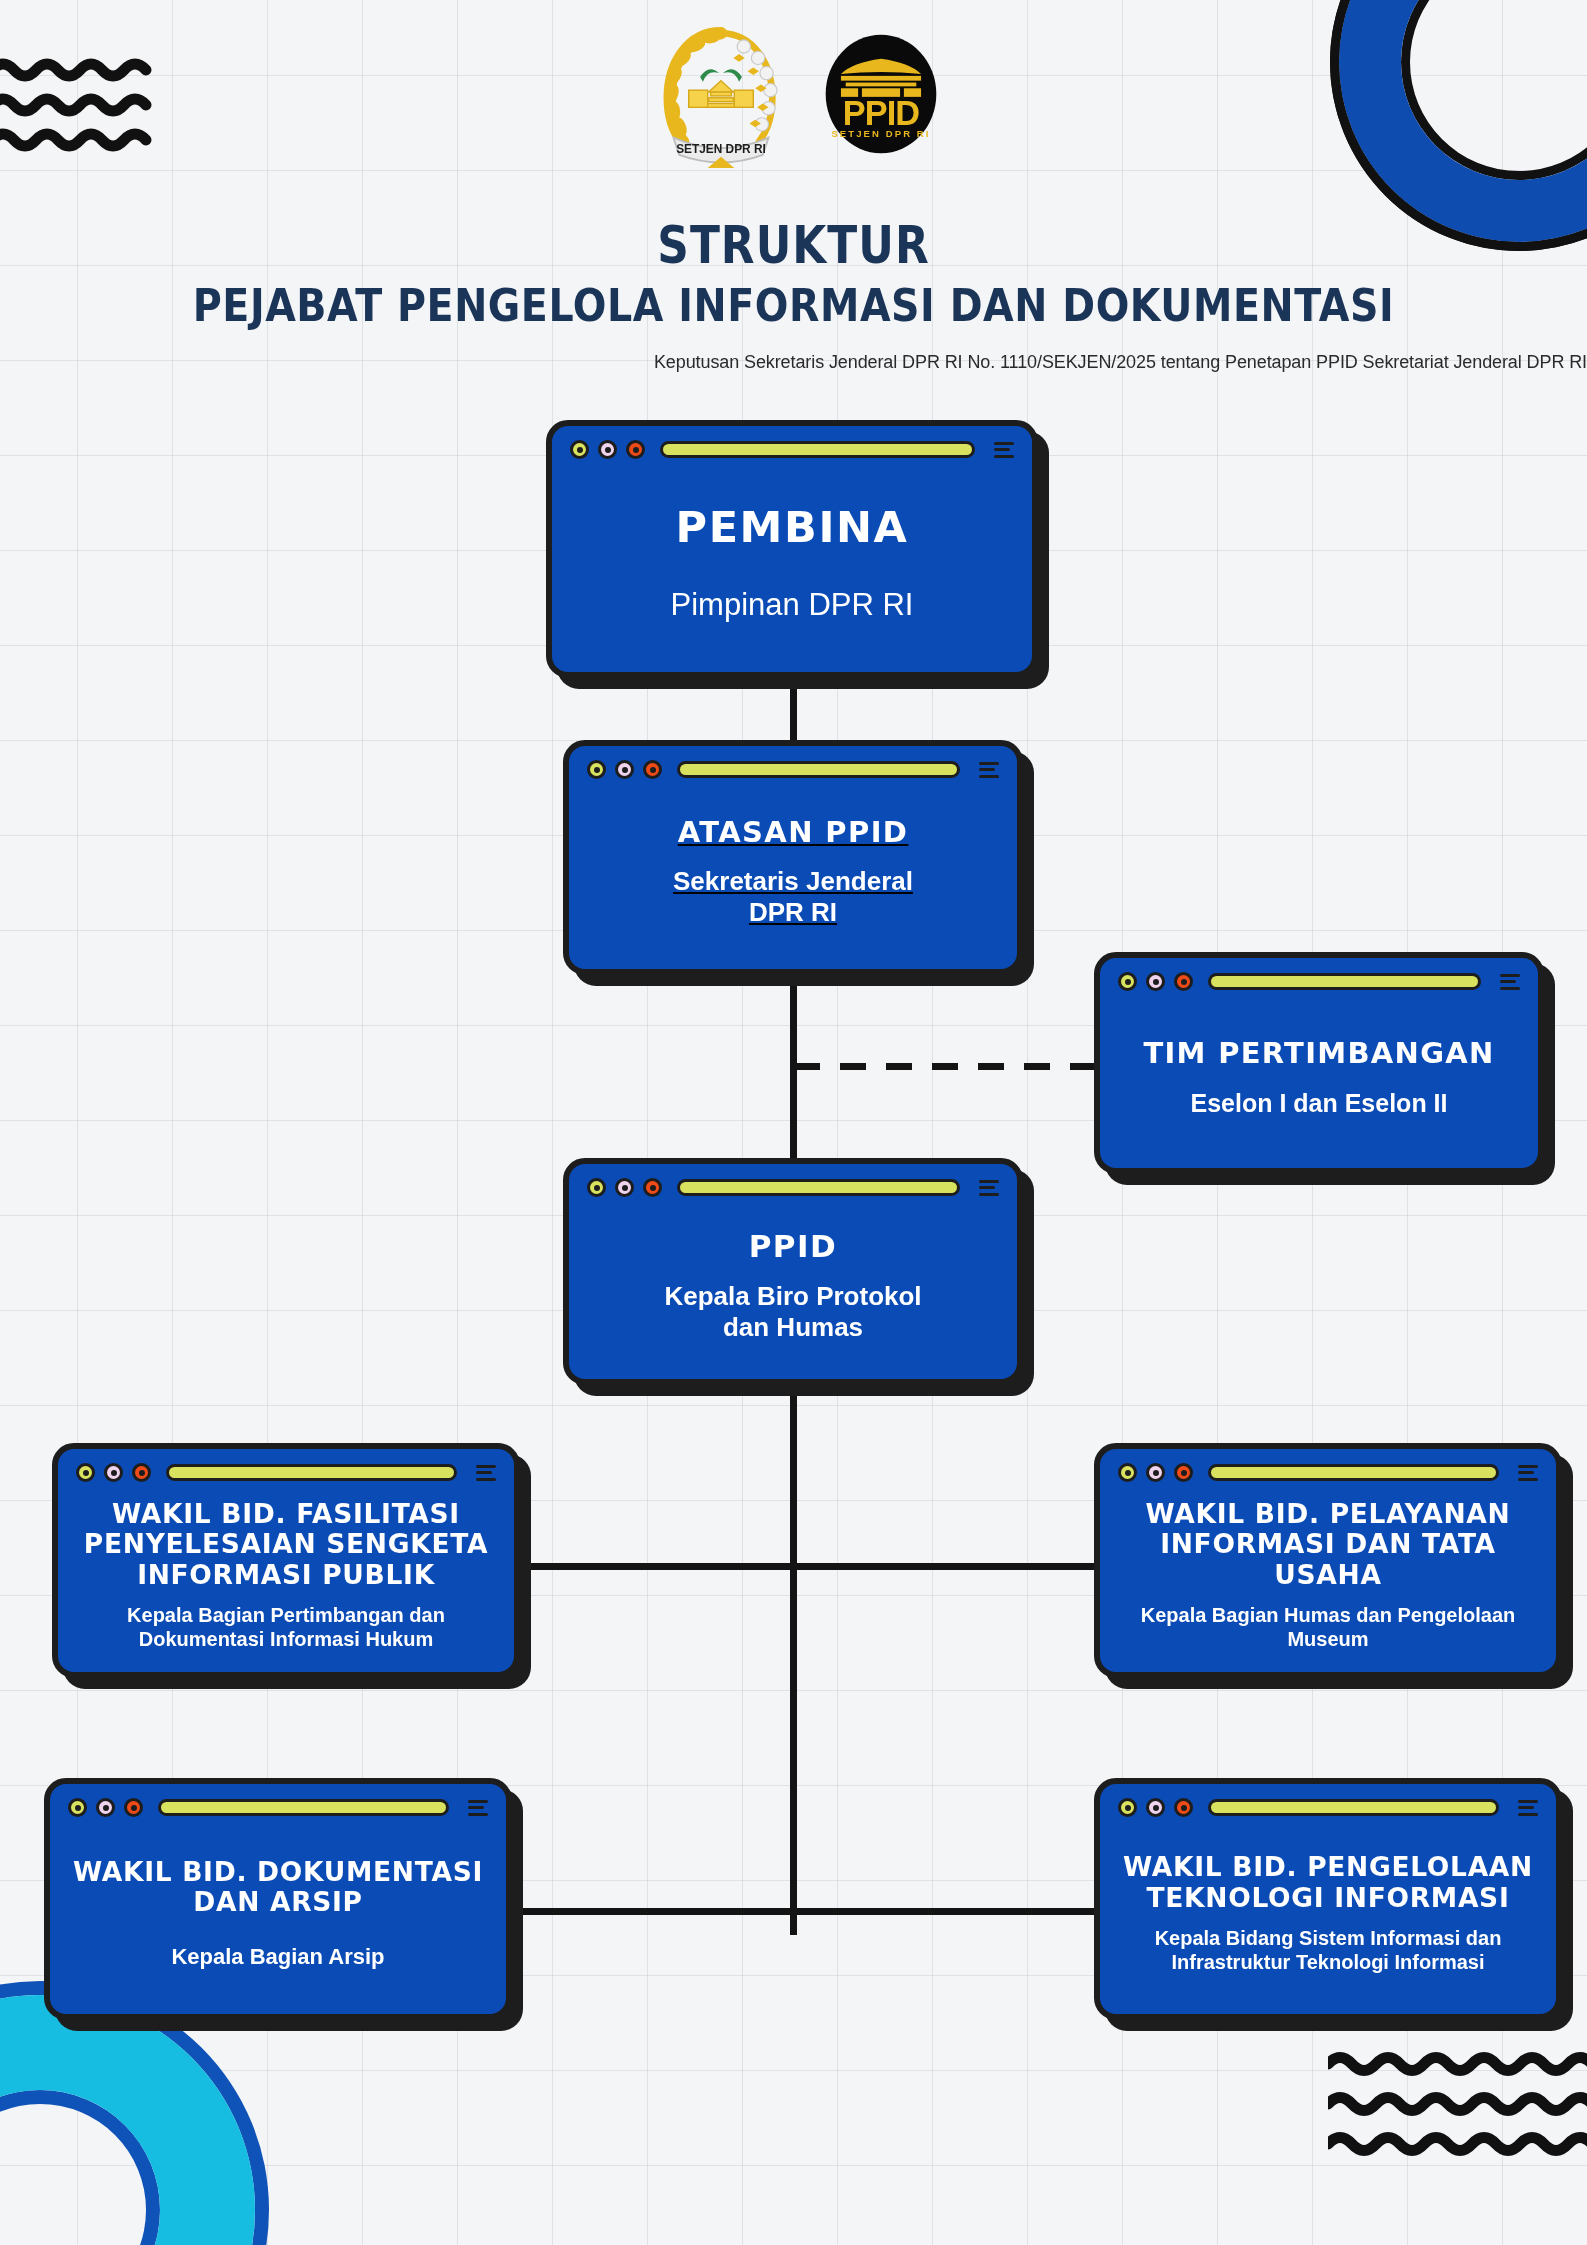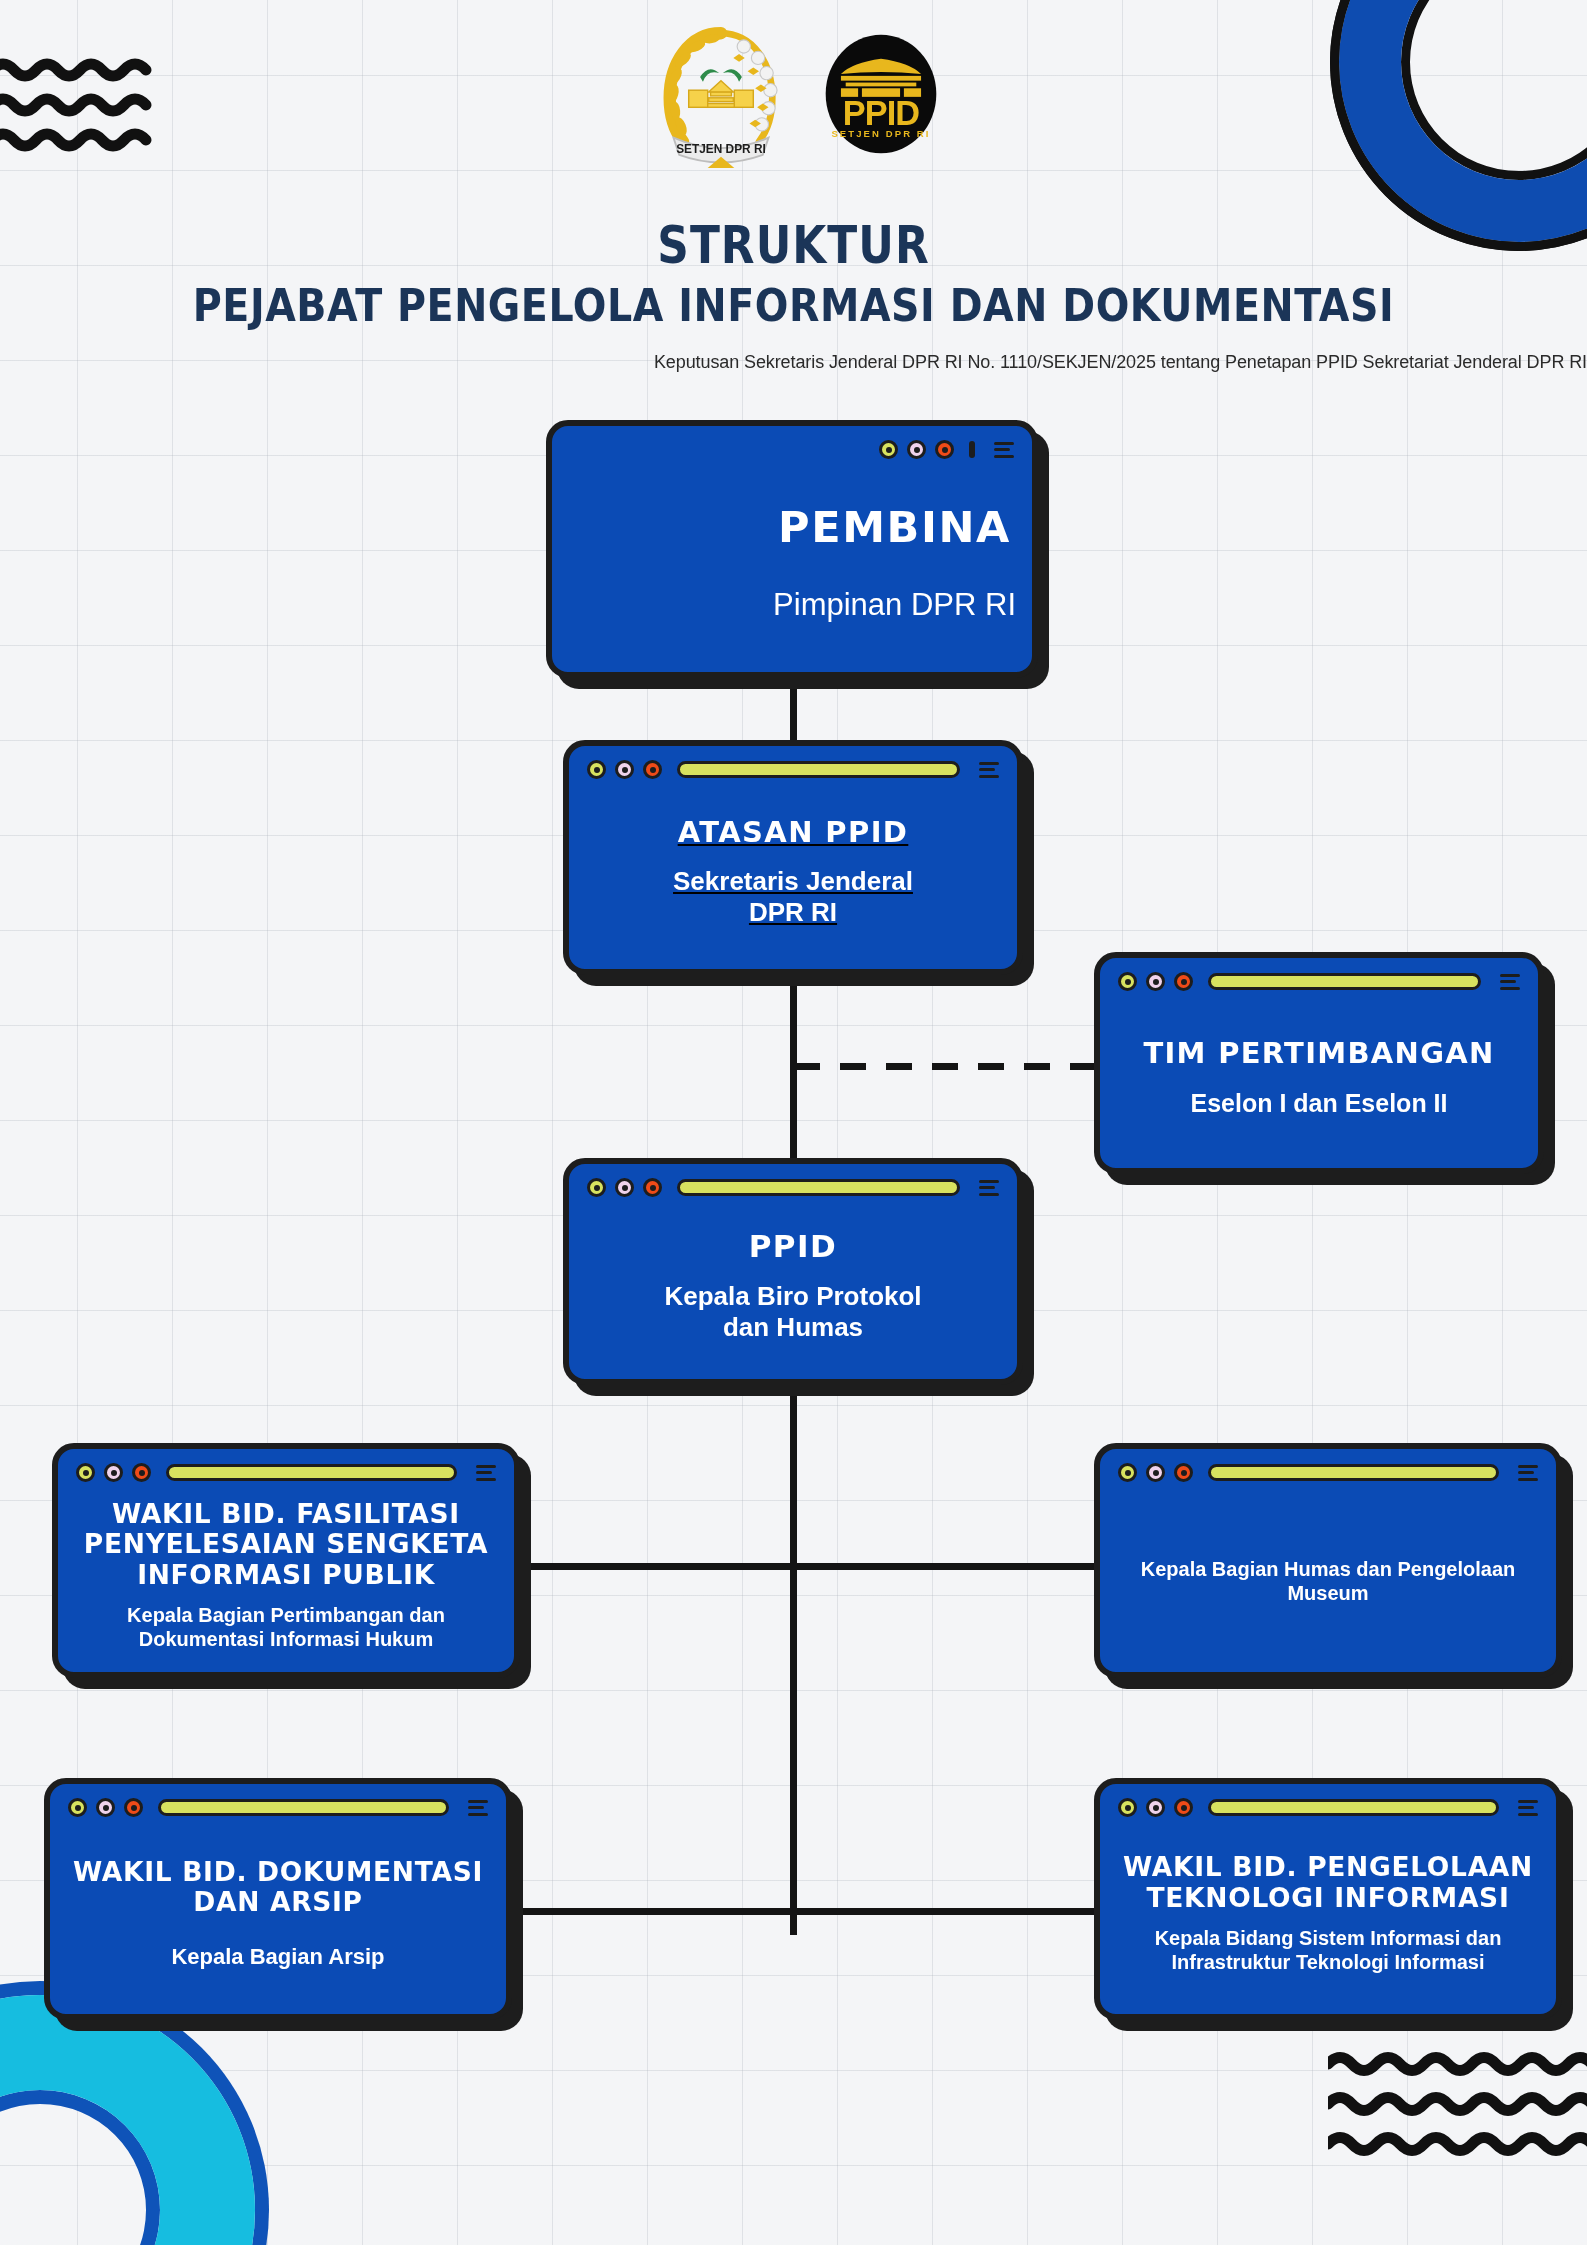--- a/index.html
+++ b/index.html
@@ -317,21 +317,21 @@
   <div class="conn-dash" style="left:794px; top:1063px; width:300px;"></div>
 
   <div class="conn conn-v" style="left:790px; top:1385px; height:550px;"></div>
 
   <div class="conn conn-h" style="left:520px; top:1563px; width:274px;"></div>
   <div class="conn conn-h" style="left:790px; top:1563px; width:304px;"></div>
 
   <div class="conn conn-h" style="left:520px; top:1908px; width:274px;"></div>
   <div class="conn conn-h" style="left:790px; top:1908px; width:304px;"></div>
 
-  <div class="card c-pembina" style="left:546px; top:420px; width:492px; height:258px;align-items:flex-end;">
+  <div class="card c-pembina" style="left:546px; top:420px; width:492px; height:258px;">
     <div class="card-bar">
       <span class="dot dot-1"></span>
       <span class="dot dot-2"></span>
       <span class="dot dot-3"></span>
       <span class="urlbar"></span>
       <span class="hamburger">
           <span></span>
           <span></span>
           <span></span>
         </span>
@@ -422,20 +422,21 @@
       <span class="dot dot-2"></span>
       <span class="dot dot-3"></span>
       <span class="urlbar"></span>
       <span class="hamburger">
           <span></span>
           <span></span>
           <span></span>
         </span>
     </div>
     <div class="card-body">
+      <div class="card-title">WAKIL BID. PELAYANAN INFORMASI DAN TATA USAHA</div>
       <div class="card-sub">Kepala Bagian Humas dan Pengelolaan Museum</div>
     </div>
   </div>
 
   <div class="card c-arsip" style="left:44px; top:1778px; width:468px; height:242px;">
     <div class="card-bar">
       <span class="dot dot-1"></span>
       <span class="dot dot-2"></span>
       <span class="dot dot-3"></span>
       <span class="urlbar"></span>

